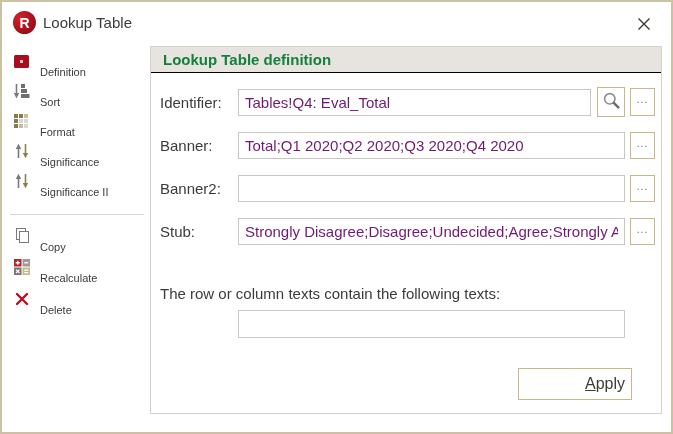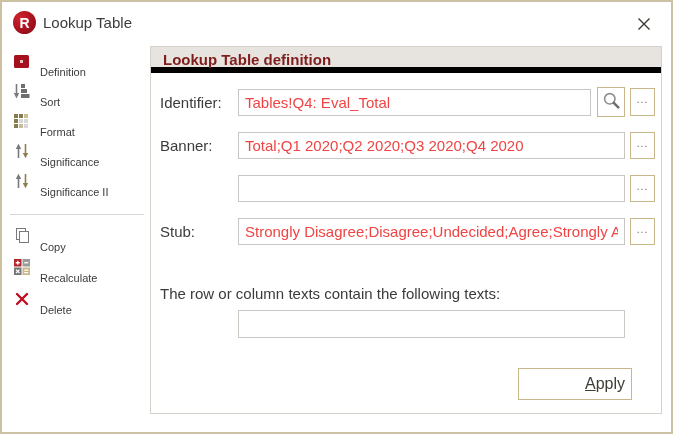--- a/index.html
+++ b/index.html
@@ -27,27 +27,27 @@
   .side-item .ic { width:17px; height:17px; display:flex; align-items:center; justify-content:center; flex:0 0 17px; }
   .side-item .lbl { margin-left:10px; font-size:11px; white-space:nowrap;margin-top:22px; }
   .side-sep { position:absolute; left:8px; top:212px; width:134px; height:1px; background:#dbd8d4; }
   
   .panel {
     position:absolute; left:148px; top:44px; width:512px; height:368px;
     border:1px solid #d6d2cb; background:#fff;
   }
   .panel-header {
     position:absolute; left:0; top:0; right:0; height:26px;
-    background:#e7e4df; border-bottom:6px solid #000000;
-    font-weight:bold; font-size:15px; line-height:26px; padding-left:12px; color:#7f1d1d;
+    background:#e7e4df; border-bottom:1px solid #000000;
+    font-weight:bold; font-size:15px; line-height:26px; padding-left:12px; color:#15803d;
   }
   .f-label { position:absolute; left:9px; font-size:15px; line-height:27px; color:#3b3b3b; }
   .f-input {
     position:absolute; height:27px; border:1px solid #c8c6c2; background:#fff;
-    font-family:"Liberation Sans", sans-serif; font-size:15px; color:#ef4444;
+    font-family:"Liberation Sans", sans-serif; font-size:15px; color:#701a75;
     padding:0 6px; outline:none;
   }
   .sq-btn {
     position:absolute; background:#fff; border:1px solid #c7b78a;
     display:flex; align-items:center; justify-content:center; padding:0; cursor:pointer;
   }
   .dots { font-size:10px; letter-spacing:1px; color:#666; line-height:1; transform:translateY(-2px); }
   .contains-label { position:absolute; left:9px; top:238px; font-size:15px; }
   .apply-btn {
     position:absolute; left:367px; top:321px; width:114px; height:32px;
@@ -182,20 +182,21 @@
     <button class="sq-btn" style="left:479px; top:41px; width:25px; height:28px;">
       <span class="dots">...</span>
     </button>
 
     <label class="f-label" style="top:85px">Banner:</label>
     <input class="f-input" style="left: 87px; top: 85px; width: 387px;" value="Total;Q1 2020;Q2 2020;Q3 2020;Q4 2020">
     <button class="sq-btn" style="left:479px; top:85px; width:25px; height:27px;">
       <span class="dots">...</span>
     </button>
 
+    <label class="f-label" style="top:128px">Banner2:</label>
     <input class="f-input" style="left: 87px; top: 128px; width: 387px;" value="">
     <button class="sq-btn" style="left:479px; top:128px; width:25px; height:27px;">
       <span class="dots">...</span>
     </button>
 
     <label class="f-label" style="top:171px">Stub:</label>
     <input class="f-input" style="left: 87px; top: 171px; width: 387px;" value="Strongly Disagree;Disagree;Undecided;Agree;Strongly Agree">
     <button class="sq-btn" style="left:479px; top:171px; width:25px; height:27px;">
       <span class="dots">...</span>
     </button>

